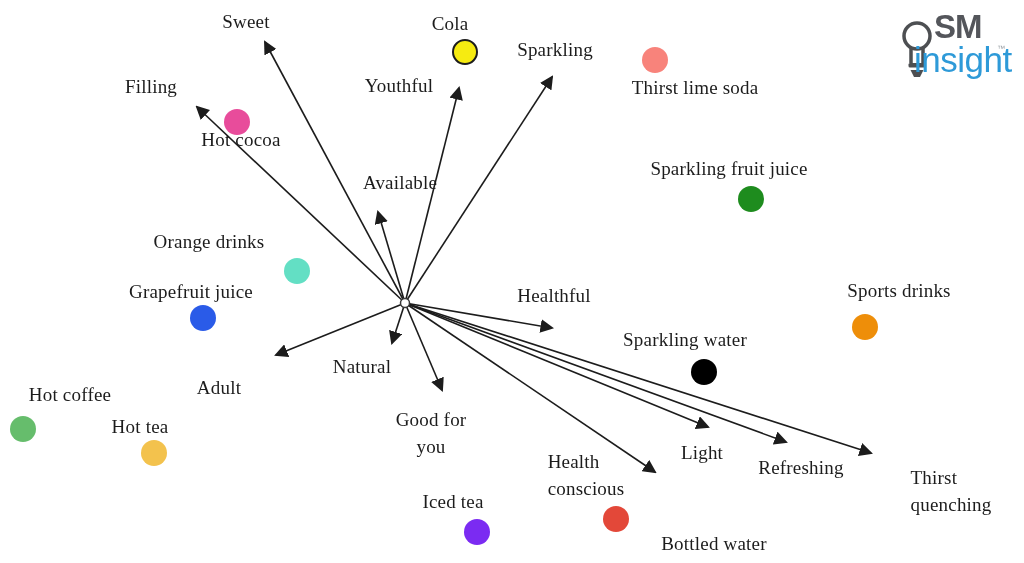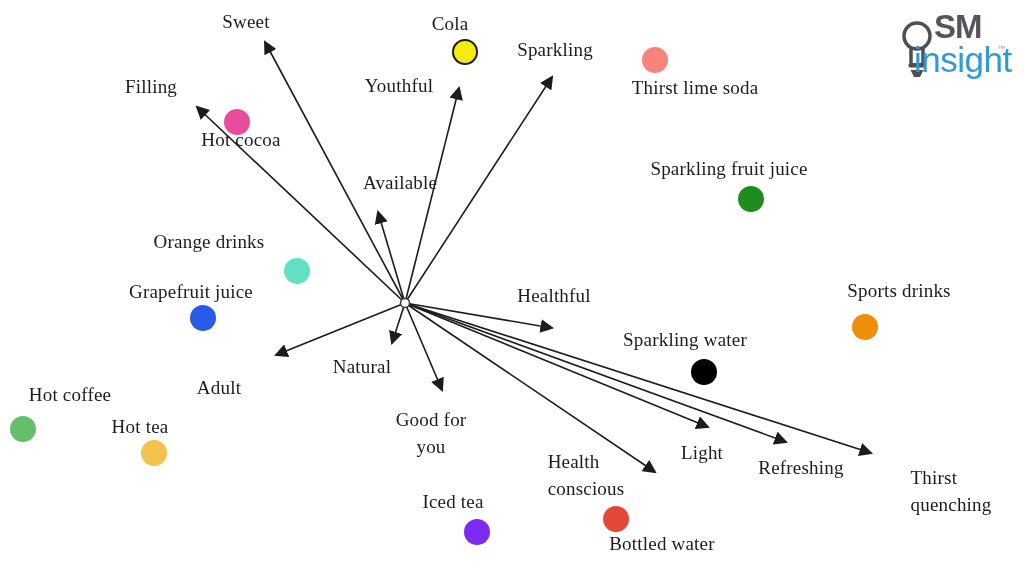--- a/index.html
+++ b/index.html
@@ -120,21 +120,21 @@
       <div class="map-label" style="left: 899px; top: 291px;">Sports drinks</div>
       <div class="brand-dot" style="left: 704px; top: 372px; background: rgb(0, 0, 0);"></div>
       <div class="map-label" style="left: 685px; top: 340px;">Sparkling water</div>
       <div class="brand-dot" style="left: 23px; top: 429px; background: rgb(102, 189, 108);"></div>
       <div class="map-label" style="left: 70px; top: 395px;">Hot coffee</div>
       <div class="brand-dot" style="left: 154px; top: 453px; background: rgb(243, 194, 77);"></div>
       <div class="map-label" style="left: 140px; top: 427px;">Hot tea</div>
       <div class="brand-dot" style="left: 477px; top: 532px; background: rgb(123, 43, 242);"></div>
       <div class="map-label" style="left: 453px; top: 502px;">Iced tea</div>
       <div class="brand-dot" style="left: 616px; top: 519px; background: rgb(227, 72, 57);"></div>
-      <div class="map-label" style="left: 662px; top: 544px; text-align: center;">Bottled water</div>
+      <div class="map-label" style="left: 714px; top: 544px; text-align: center;">Bottled water</div>
     </div>
 
   <div class="logo">
     <svg class="bulb" width="36" height="60" viewBox="0 0 36 60">
       <circle cx="17" cy="16" r="13" fill="none" stroke="#4D4F52" stroke-width="3.5"></circle>
       <line x1="11" y1="28" x2="11" y2="43" stroke="#4D4F52" stroke-width="3.5"></line>
       <line x1="23" y1="28" x2="23" y2="43" stroke="#4D4F52" stroke-width="3.5"></line>
       <rect x="8.5" y="43" width="17" height="4.5" rx="1.5" fill="#4D4F52"></rect>
       <path d="M10.5 50 h13 l-3.5 7 h-6 z" fill="#4D4F52"></path>
     </svg>

